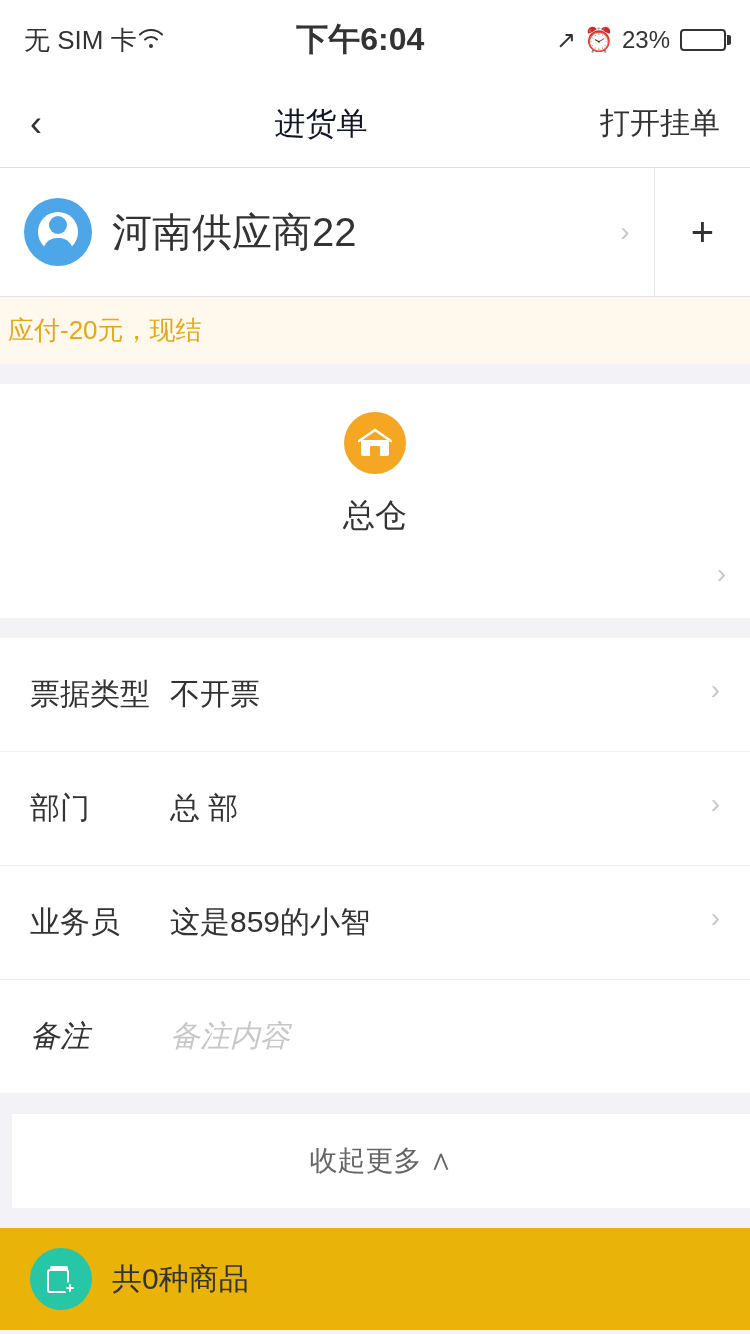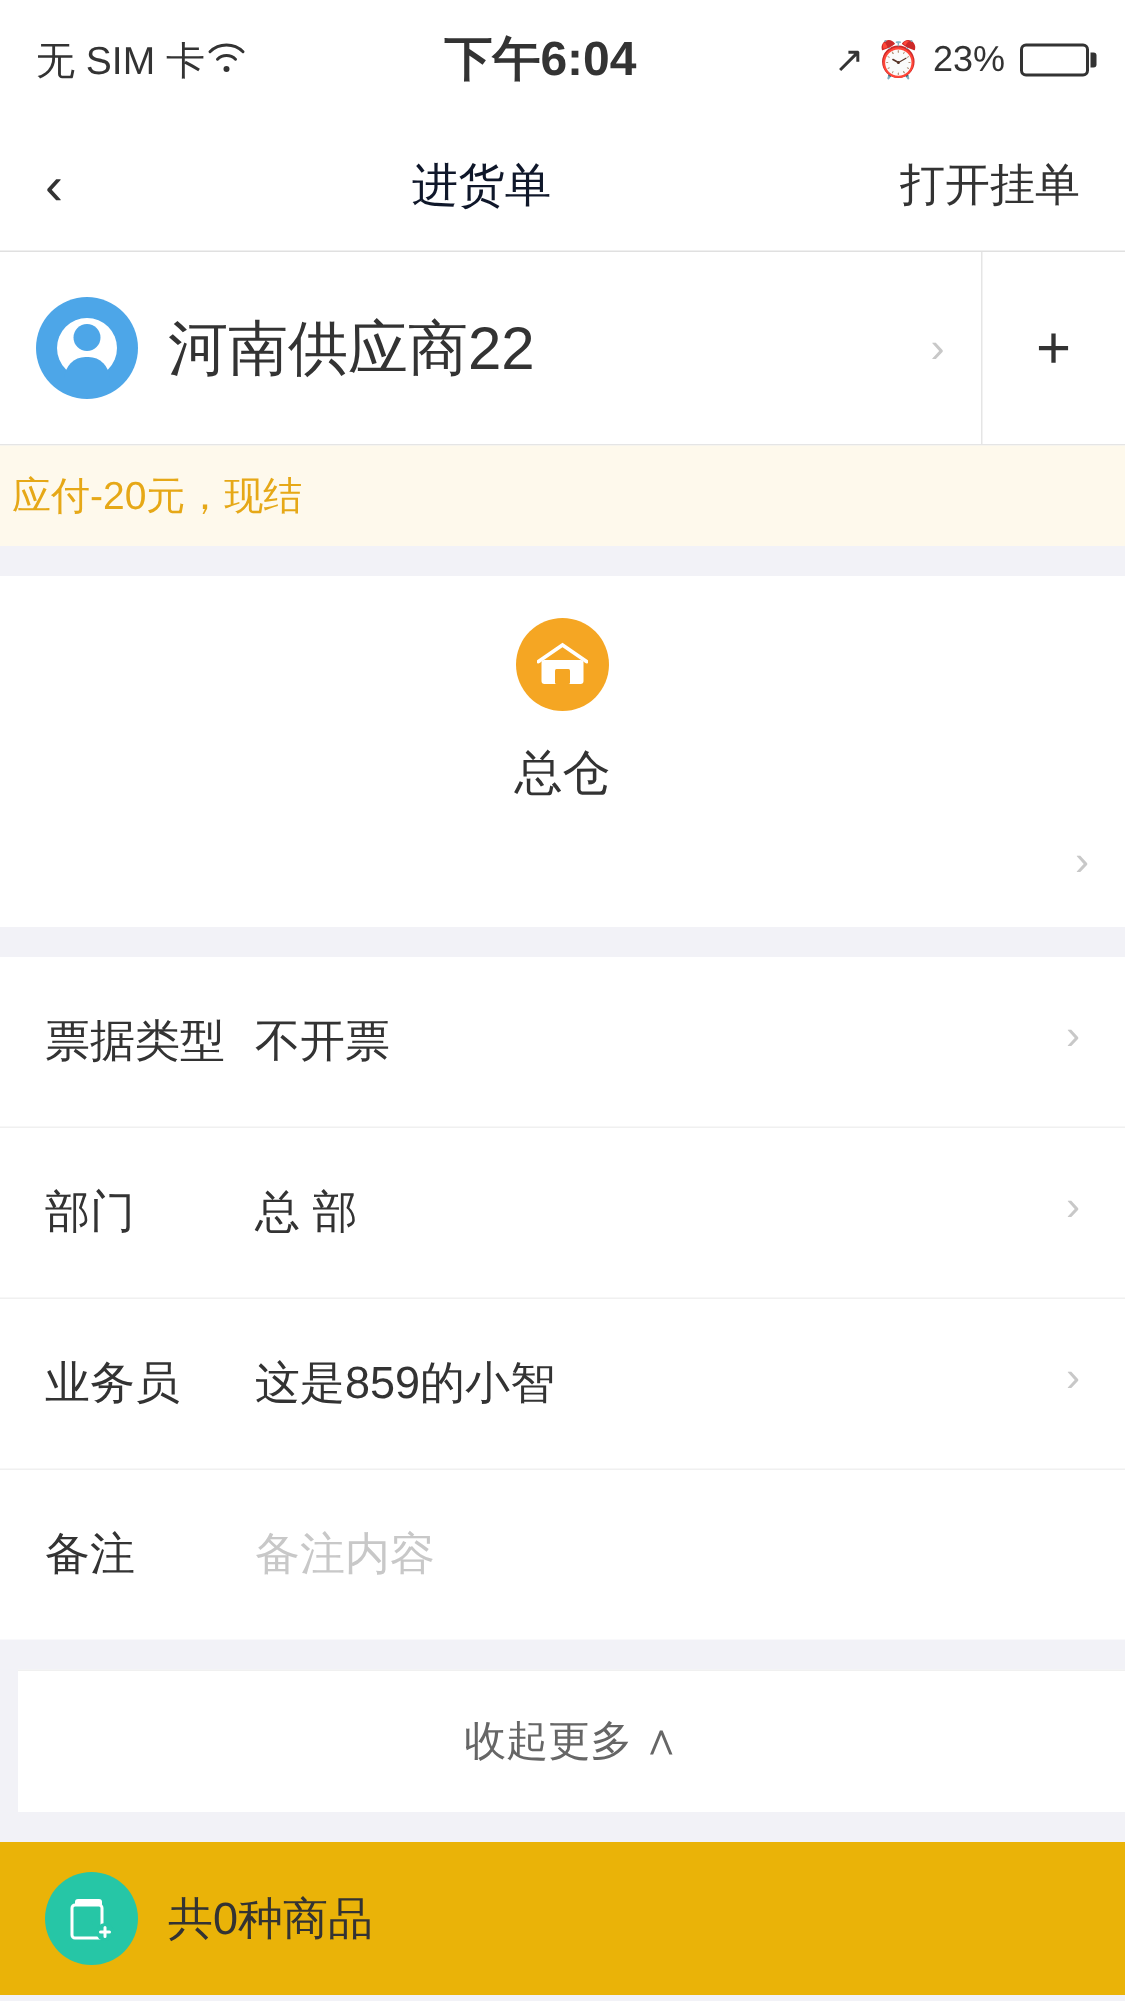--- a/index.html
+++ b/index.html
@@ -229,20 +229,21 @@
       margin-bottom: 20px;
     }
     .form-row {
       display: flex;
       padding: 36px 30px;
       border-bottom: 1px solid #f0f0f0;
       cursor: pointer;
     }
     .form-row:last-child {
       border-bottom: none;
+      font-style: italic;
     }
     .form-label {
       font-size: 30px;
       color: #333;
       width: 140px;
       flex-shrink: 0;
     }
     .form-value {
       flex: 1;
       font-size: 30px;

